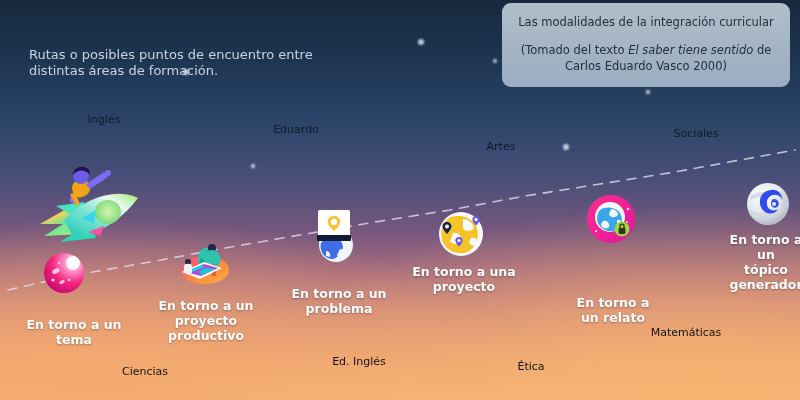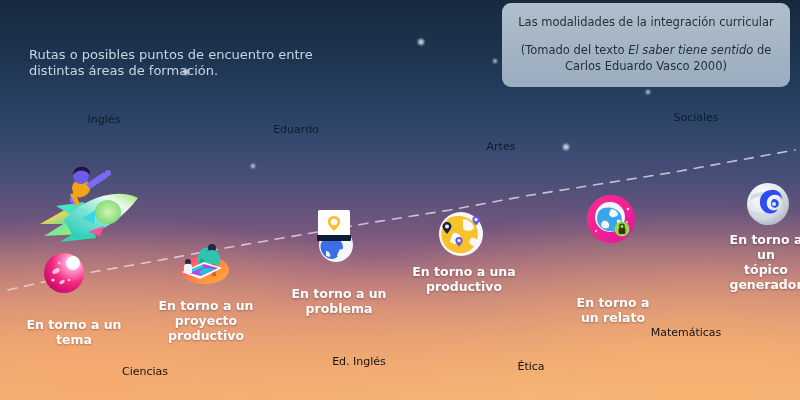--- a/index.html
+++ b/index.html
@@ -294,31 +294,31 @@
 
   <div id="node-labels-layer">
       <div class="node-label" style="left: 74px; top: 317px;">En torno a un
 tema</div>
       <div class="node-label" style="left: 206px; top: 298px;">En torno a un
 proyecto
 productivo</div>
       <div class="node-label" style="left: 339px; top: 286px;">En torno a un
 problema</div>
       <div class="node-label" style="left: 464px; top: 264px;">En torno a una
-productivo</div>
+proyecto</div>
       <div class="node-label" style="left: 613px; top: 250px; margin-top: 45px;">En torno a
 un relato</div>
       <div class="node-label" style="left: 766px; top: 232px;">En torno a un
 tópico
 generador</div>
     </div>
   <div id="area-labels-layer">
       <div class="area-label" style="left: 104px; top: 113px;">Inglés</div>
       <div class="area-label" style="left: 296px; top: 123px;">Eduardo</div>
       <div class="area-label" style="left: 501px; top: 140px;">Artes</div>
-      <div class="area-label" style="left: 696px; top: 111px;">Sociales</div>
+      <div class="area-label" style="left: 696px; top: 127px;">Sociales</div>
       <div class="area-label bottom" style="left: 145px; top: 365px;">Ciencias</div>
       <div class="area-label bottom" style="left: 359px; top: 355px;">Ed. Inglés</div>
       <div class="area-label bottom" style="left: 531px; top: 360px;">Ética</div>
       <div class="area-label bottom" style="left: 686px; top: 326px;">Matemáticas</div>
     </div>
 
 </div>
 
 </body></html>

